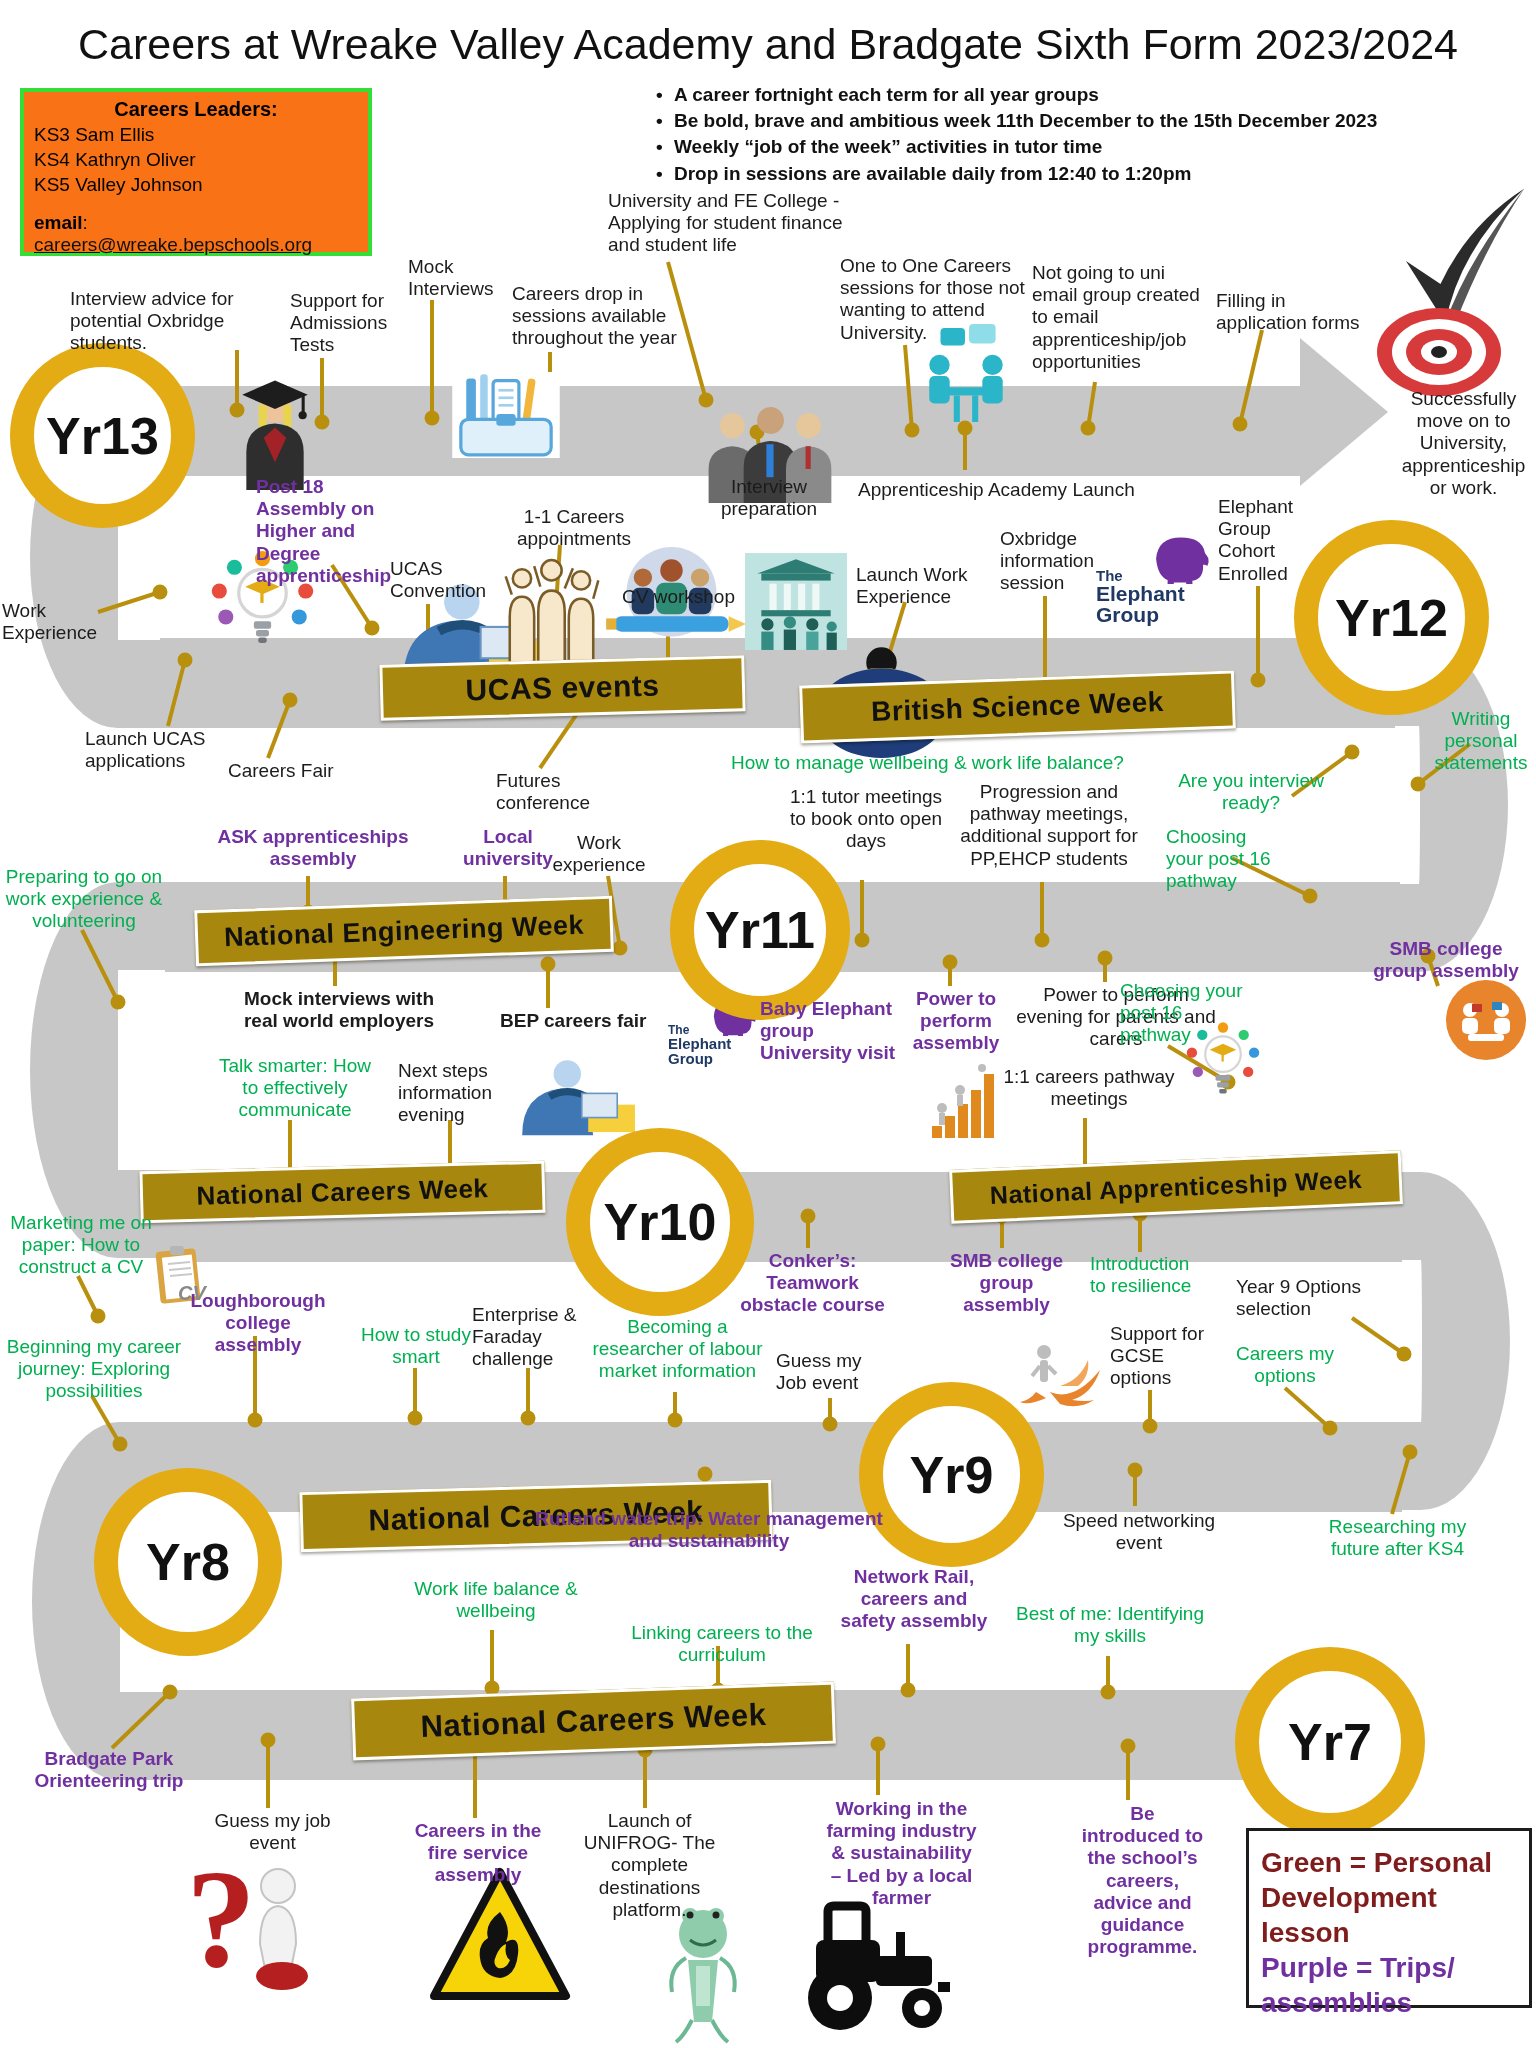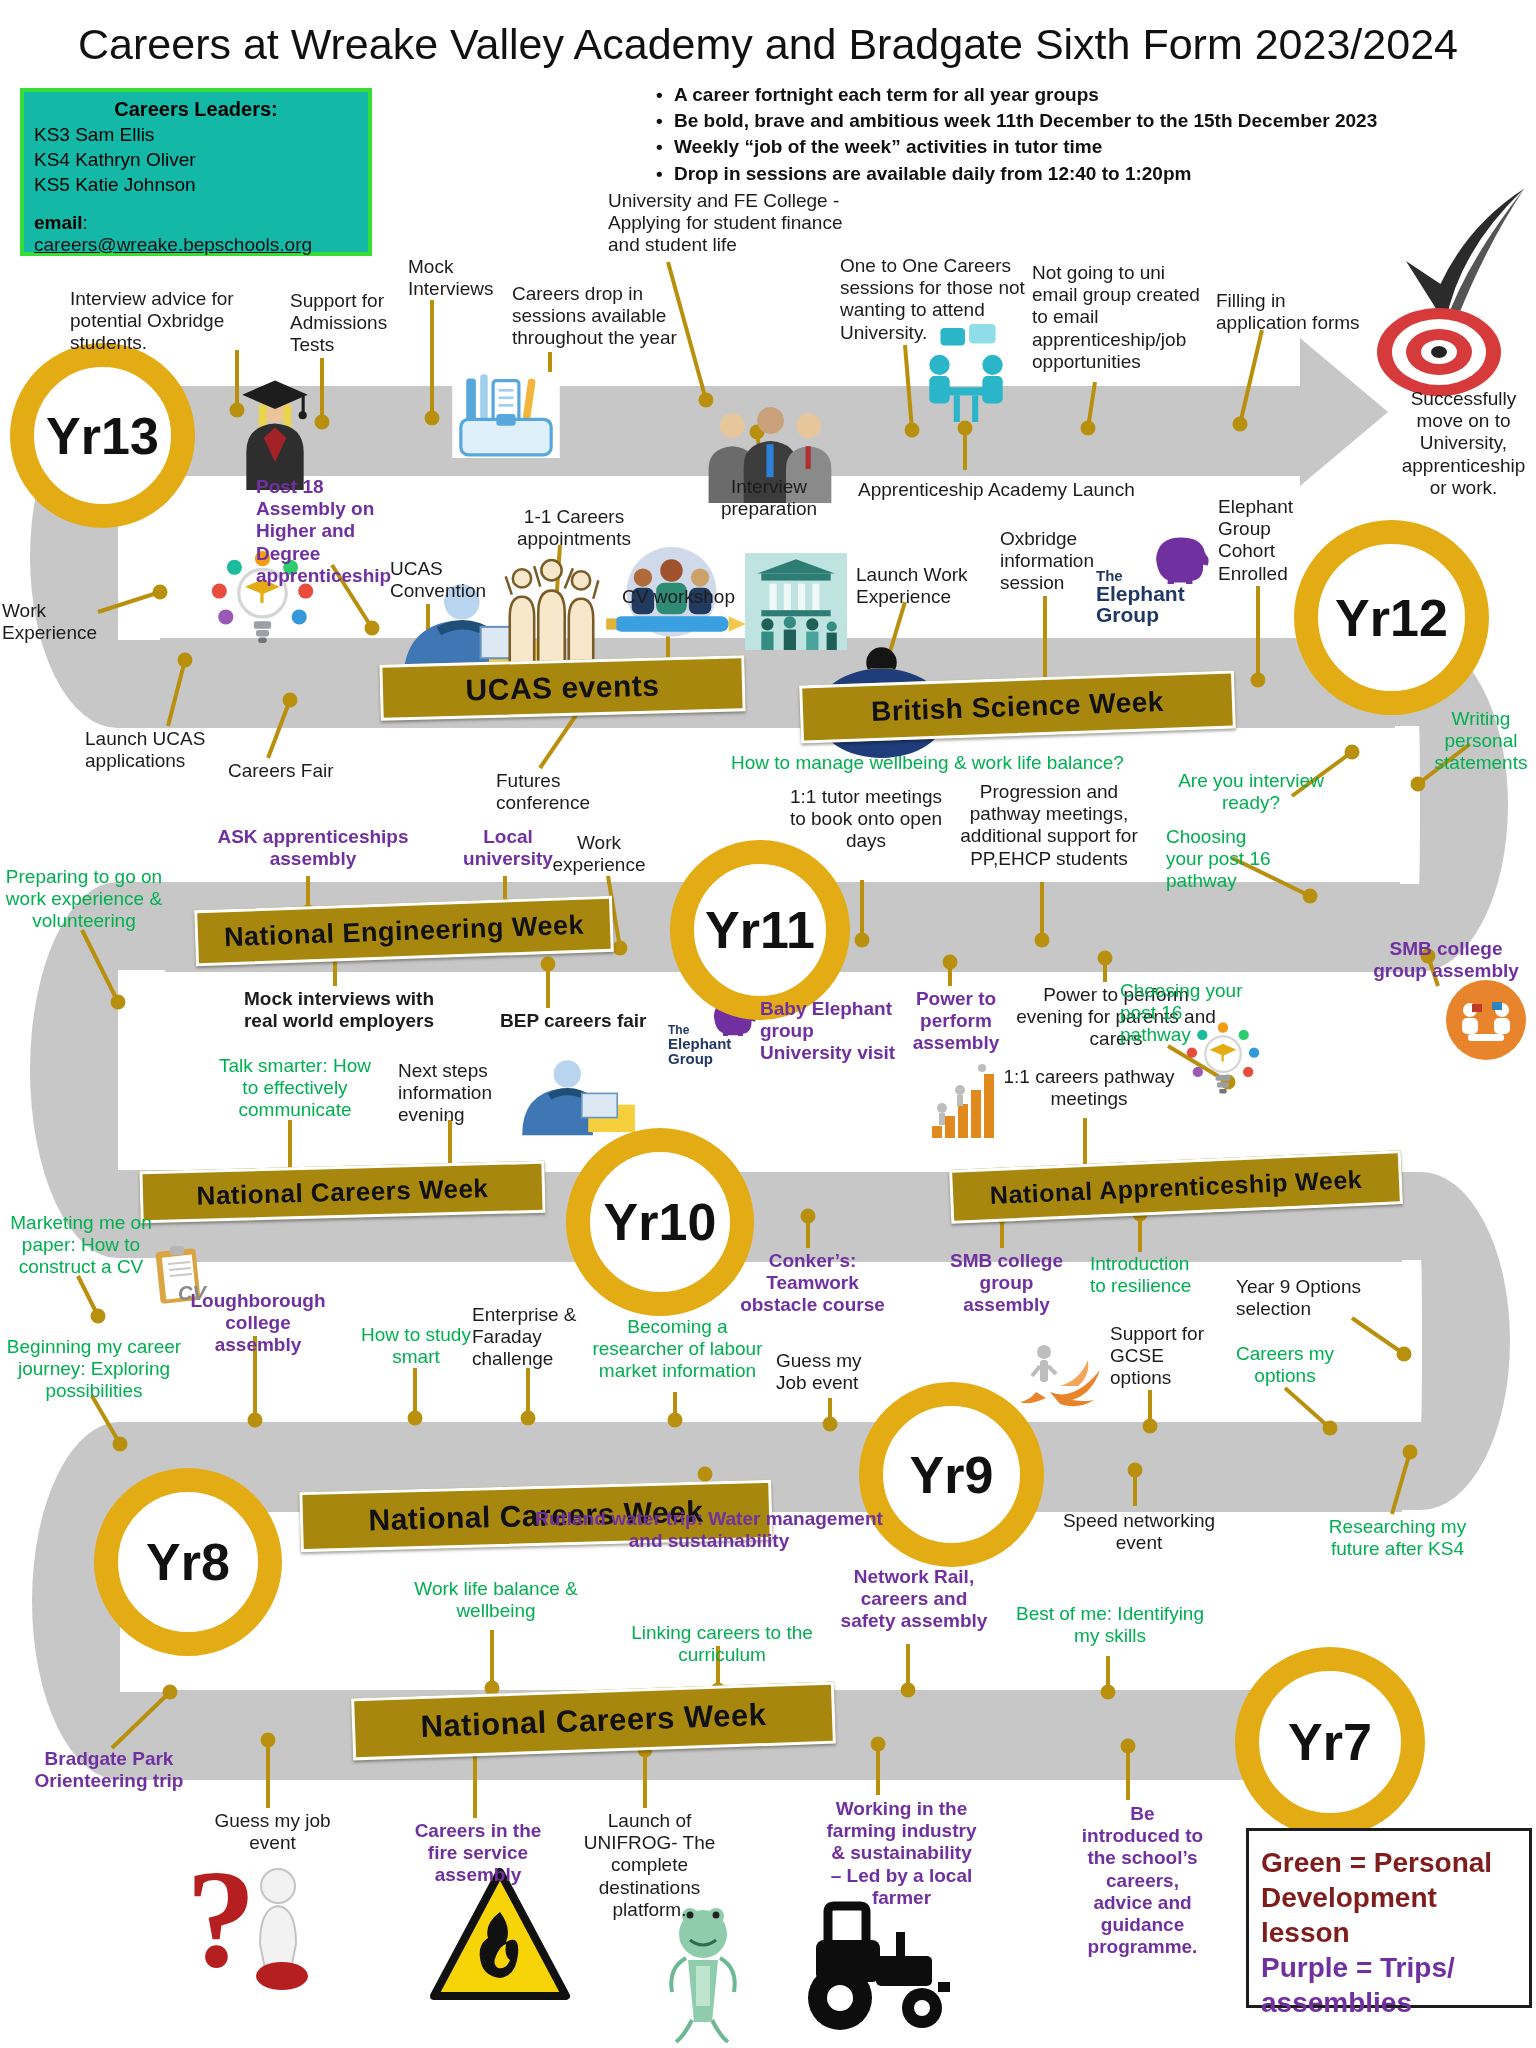--- a/index.html
+++ b/index.html
@@ -15,21 +15,21 @@
   .yr{position:absolute;border:24px solid #e3ac15;background:#fff;border-radius:50%;display:flex;align-items:center;justify-content:center;font-weight:bold;font-size:52px;color:#111;z-index:3;}
   
   .banner{position:absolute;background:#a8870f;border:3px solid #fff;box-shadow:0 2px 3px rgba(0,0,0,.35);color:#111;font-weight:bold;display:flex;align-items:center;justify-content:center;letter-spacing:.5px;z-index:3;white-space:nowrap;}
   
   .evt{position:absolute;font-size:19px;line-height:1.17;color:#1c1c1c;z-index:4;}
   .evt.pd{color:#00b050;}
   .evt.trip{color:#7030a0;font-weight:bold;}
   .evt.bold{font-weight:bold;}
   
   #page-title{position:absolute;left:0;top:20px;width:1536px;text-align:center;font-size:43px;font-weight:normal;color:#111;z-index:5;}
-  #leaders-box{position:absolute;left:20px;top:88px;width:352px;height:168px;border:4px solid #35dd35;padding:6px 10px;z-index:5;background:#14b8a6;}
+  #leaders-box{position:absolute;left:20px;top:88px;width:352px;height:168px;border:4px solid #35dd35;padding:6px 10px;z-index:5;background:#f97316;}
   #leaders-box .hd{text-align:center;font-weight:bold;font-size:20px;}
   #leaders-box .ln{font-size:19px;margin-top:3px;}
   #leaders-box .em{font-size:19px;margin-top:16px;}
   #leaders-box a{color:#111;}
   #bullets{position:absolute;left:648px;top:82px;width:880px;z-index:5;list-style:none;}
   #bullets li{font-size:19px;font-weight:bold;color:#111;line-height:1.38;padding-left:26px;position:relative;}
   #bullets li:before{content:"•";position:absolute;left:8px;}
   
   #legend{position:absolute;left:1246px;top:1828px;width:286px;height:180px;border:3px solid #1c1c1c;padding:14px 12px;z-index:5;background:#fff;}
   #legend .g{color:#7f1d1d;font-weight:bold;font-size:28px;line-height:1.25;}
@@ -46,21 +46,21 @@
 </head>
 <body>
 
 <div id="canvas">
 
   <div id="page-title">Careers at Wreake Valley Academy and Bradgate Sixth Form 2023/2024</div>
   <div id="leaders-box">
     <div class="hd">Careers Leaders:</div>
     <div class="ln">KS3 Sam Ellis</div>
     <div class="ln">KS4 Kathryn Oliver</div>
-    <div class="ln">KS5 Katie Johnson</div>
+    <div class="ln">KS5 Valley Johnson</div>
     <div class="em"><b>email</b>: <a href="#" style="text-decoration:underline">careers@wreake.bepschools.org</a></div>
   </div>
   <ul id="bullets">
       <li>A career fortnight each term for all year groups</li>
       <li>Be bold, brave and ambitious week 11th December to the 15th December 2023</li>
       <li>Weekly “job of the week” activities in tutor time</li>
       <li>Drop in sessions are available daily from 12:40 to 1:20pm</li>
     </ul>
 
   <div class="band" style="left:115px;top:386px;width:1187px;"></div>

